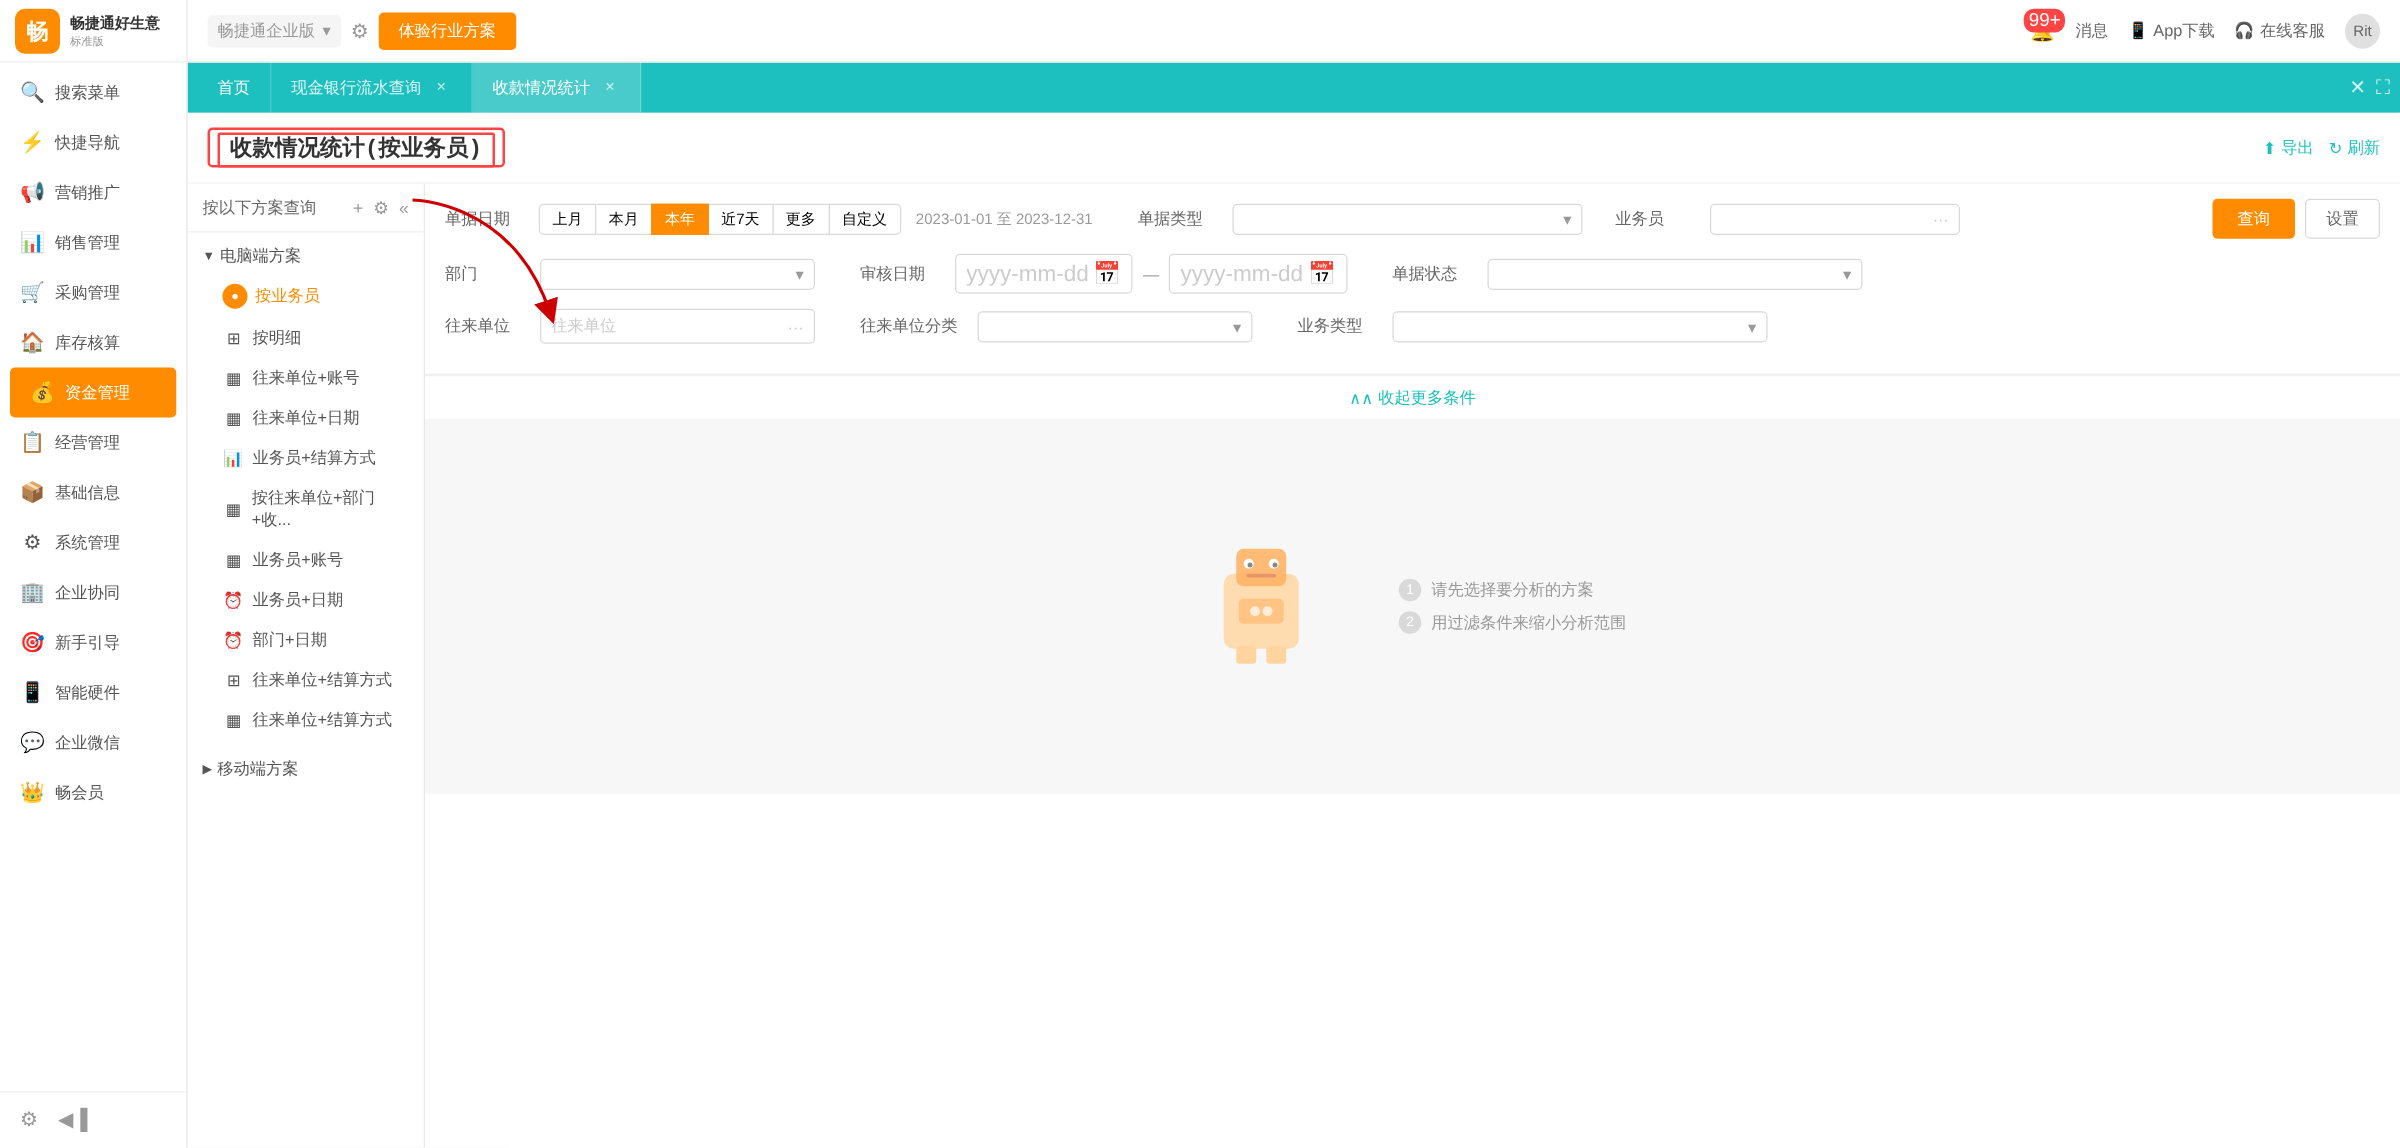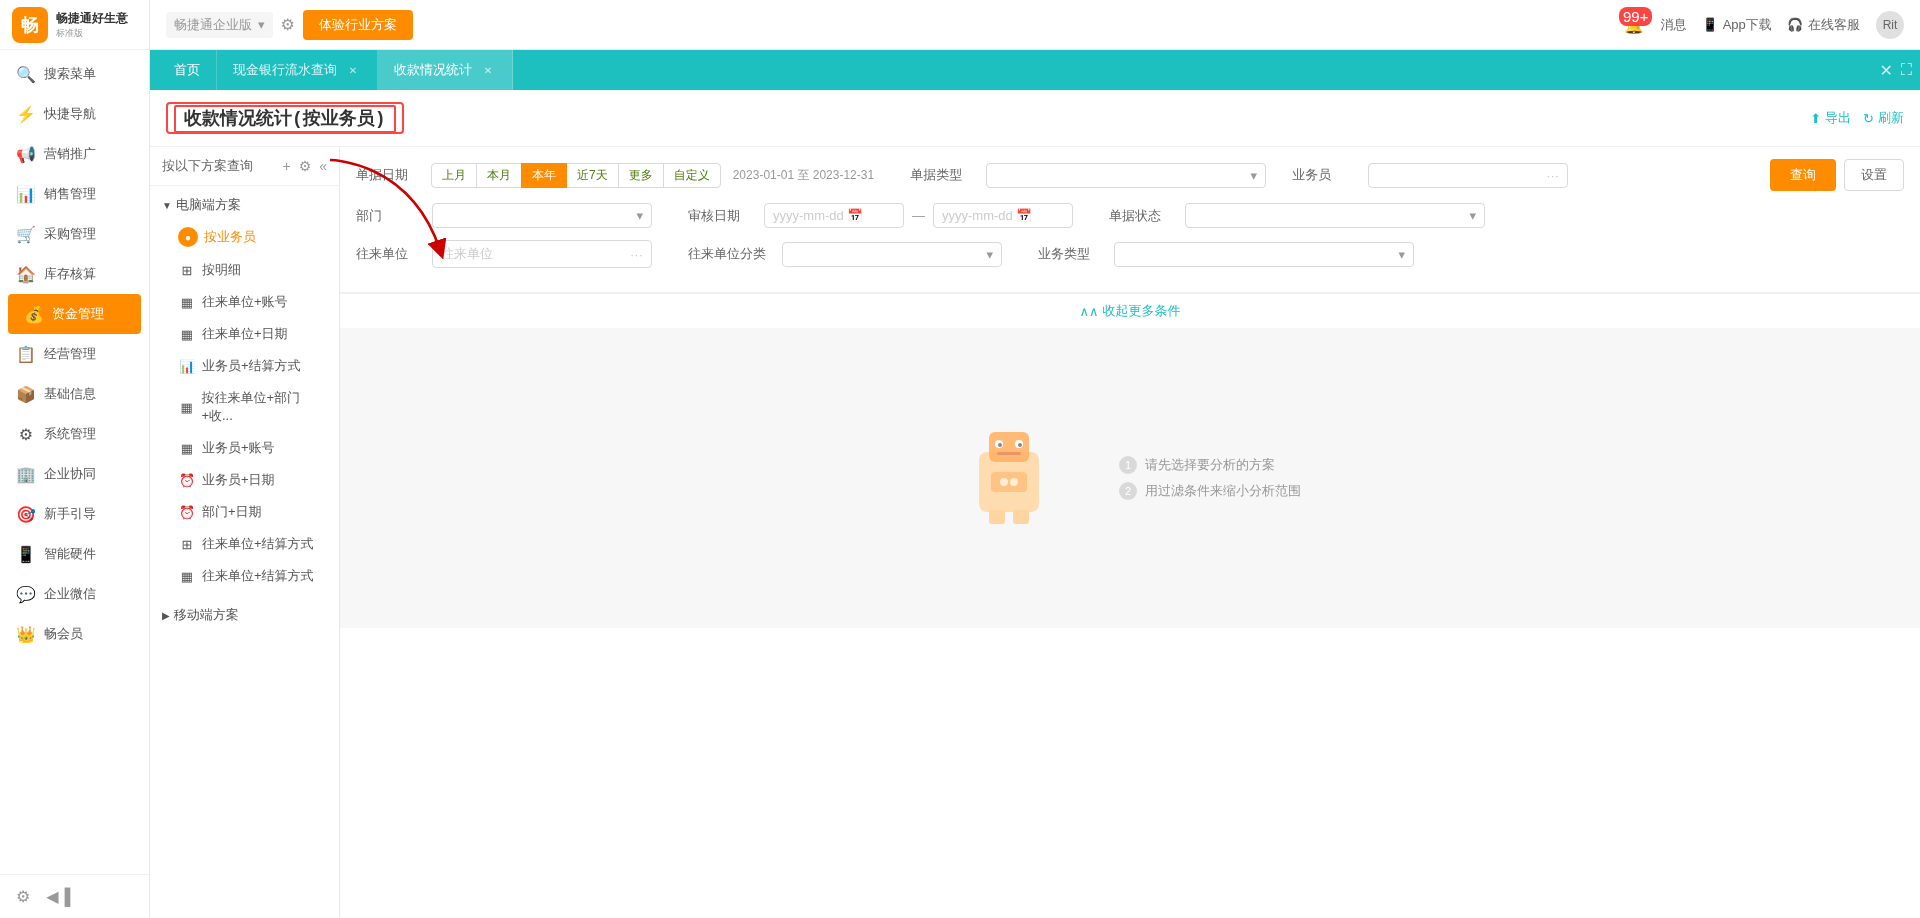--- a/index.html
+++ b/index.html
@@ -141,36 +141,36 @@
       flex: 1; background: #fff; overflow: auto;
     }
 
     
     .filter-area { padding: 12px 16px; border-bottom: 1px solid #f0f0f0; }
     .filter-row { display: flex; align-items: center; gap: 16px; margin-bottom: 12px; }
     .filter-label { color: #666; font-size: 13px; white-space: nowrap; min-width: 60px; }
     .filter-control { display: flex; align-items: center; gap: 4px; }
     .date-tabs { display: flex; gap: 0; }
     .date-tab {
-      padding: 3px 10px; font-size: 12px; cursor: pointer; color: #4d7c0f;
+      padding: 3px 10px; font-size: 12px; cursor: pointer; color: #000000;
       border: 1px solid #d9d9d9; margin-left: -1px; background: #fff;
     }
     .date-tab:first-child { border-radius: 4px 0 0 4px; }
     .date-tab:last-child { border-radius: 0 4px 4px 0; }
     .date-tab.active { background: #ff8c00; color: #fff; border-color: #ff8c00; z-index: 1; }
     .date-range-text { font-size: 12px; color: #999; margin-left: 8px; }
     .filter-select {
       display: flex; align-items: center; border: 1px solid #d9d9d9; border-radius: 4px;
       padding: 4px 8px; min-width: 200px; cursor: pointer; background: #fff;
       justify-content: space-between; font-size: 13px; color: #999;
     }
     .filter-select-wide { min-width: 280px; }
     .filter-input {
       border: 1px solid #d9d9d9; border-radius: 4px; padding: 4px 8px;
-      min-width: 140px; font-size: 13px; color: #999; background: #fff;
+      min-width: 140px; font-size: 18px; color: #999; background: #fff;
       display: flex; align-items: center; gap: 4px;
     }
     .filter-dash { color: #999; padding: 0 4px; }
     .filter-btn-group { display: flex; gap: 8px; margin-left: auto; }
     .btn-query {
       background: #ff8c00; color: #fff; border: none; border-radius: 4px;
       padding: 6px 20px; cursor: pointer; font-size: 13px;
     }
     .btn-setting {
       background: #fff; color: #666; border: 1px solid #d9d9d9; border-radius: 4px;

